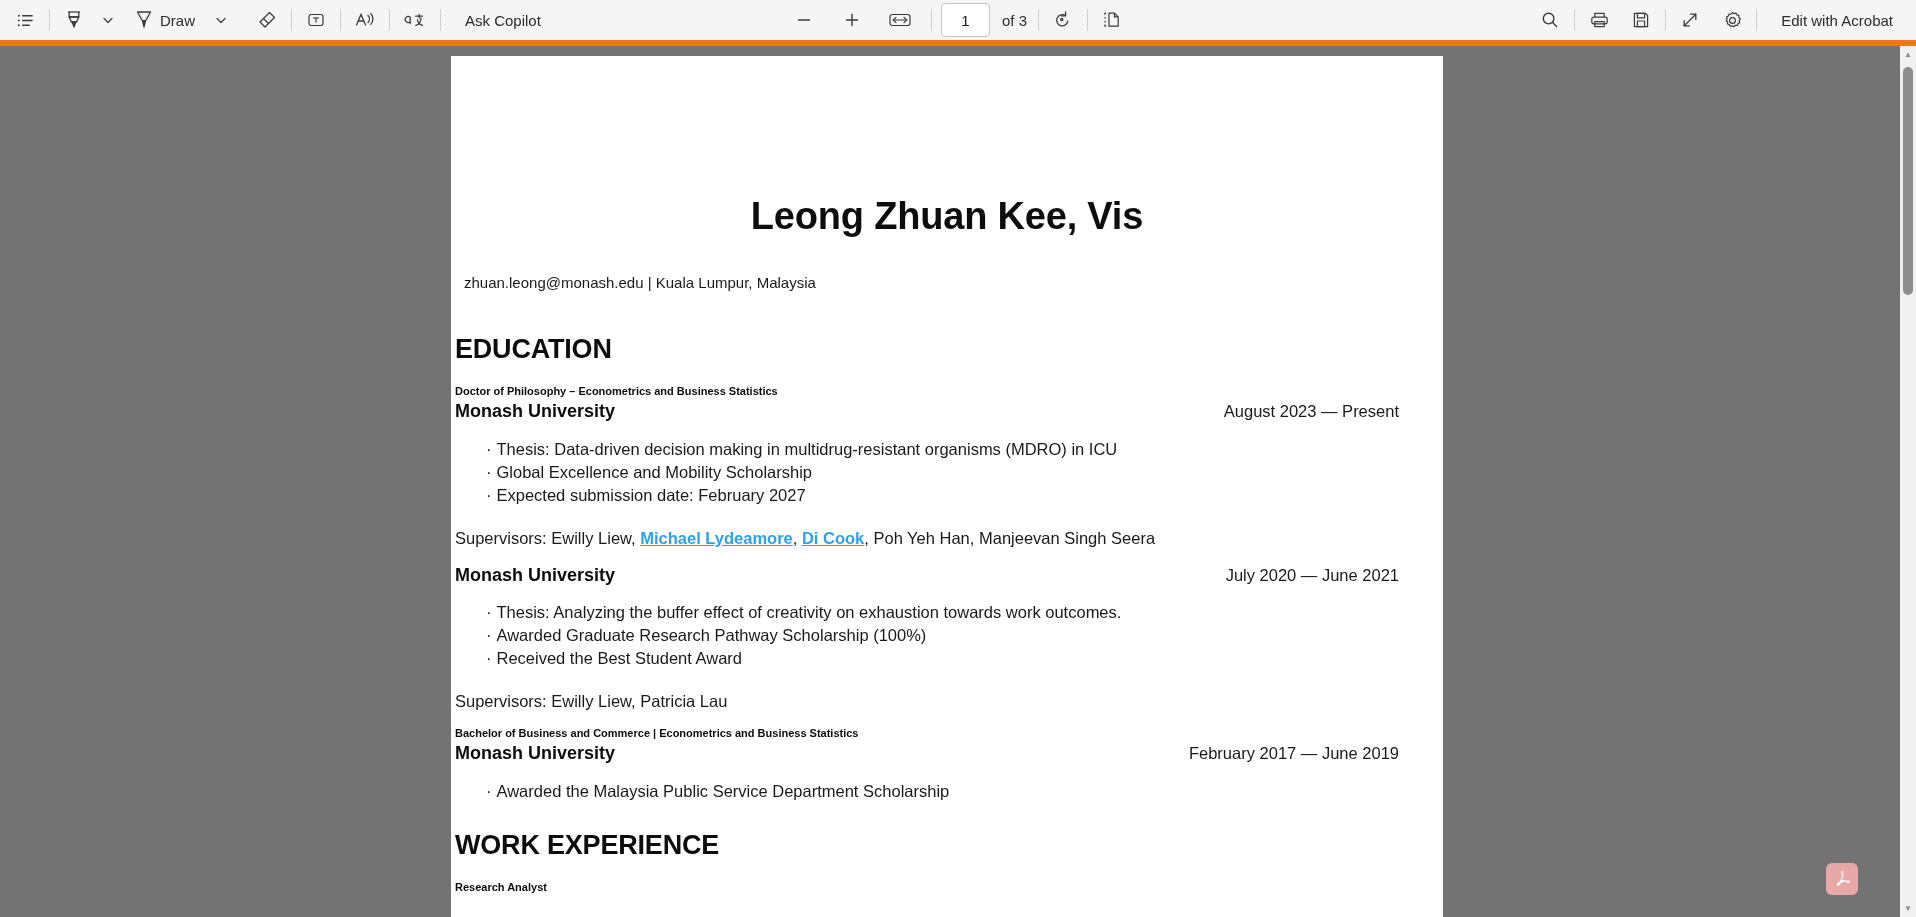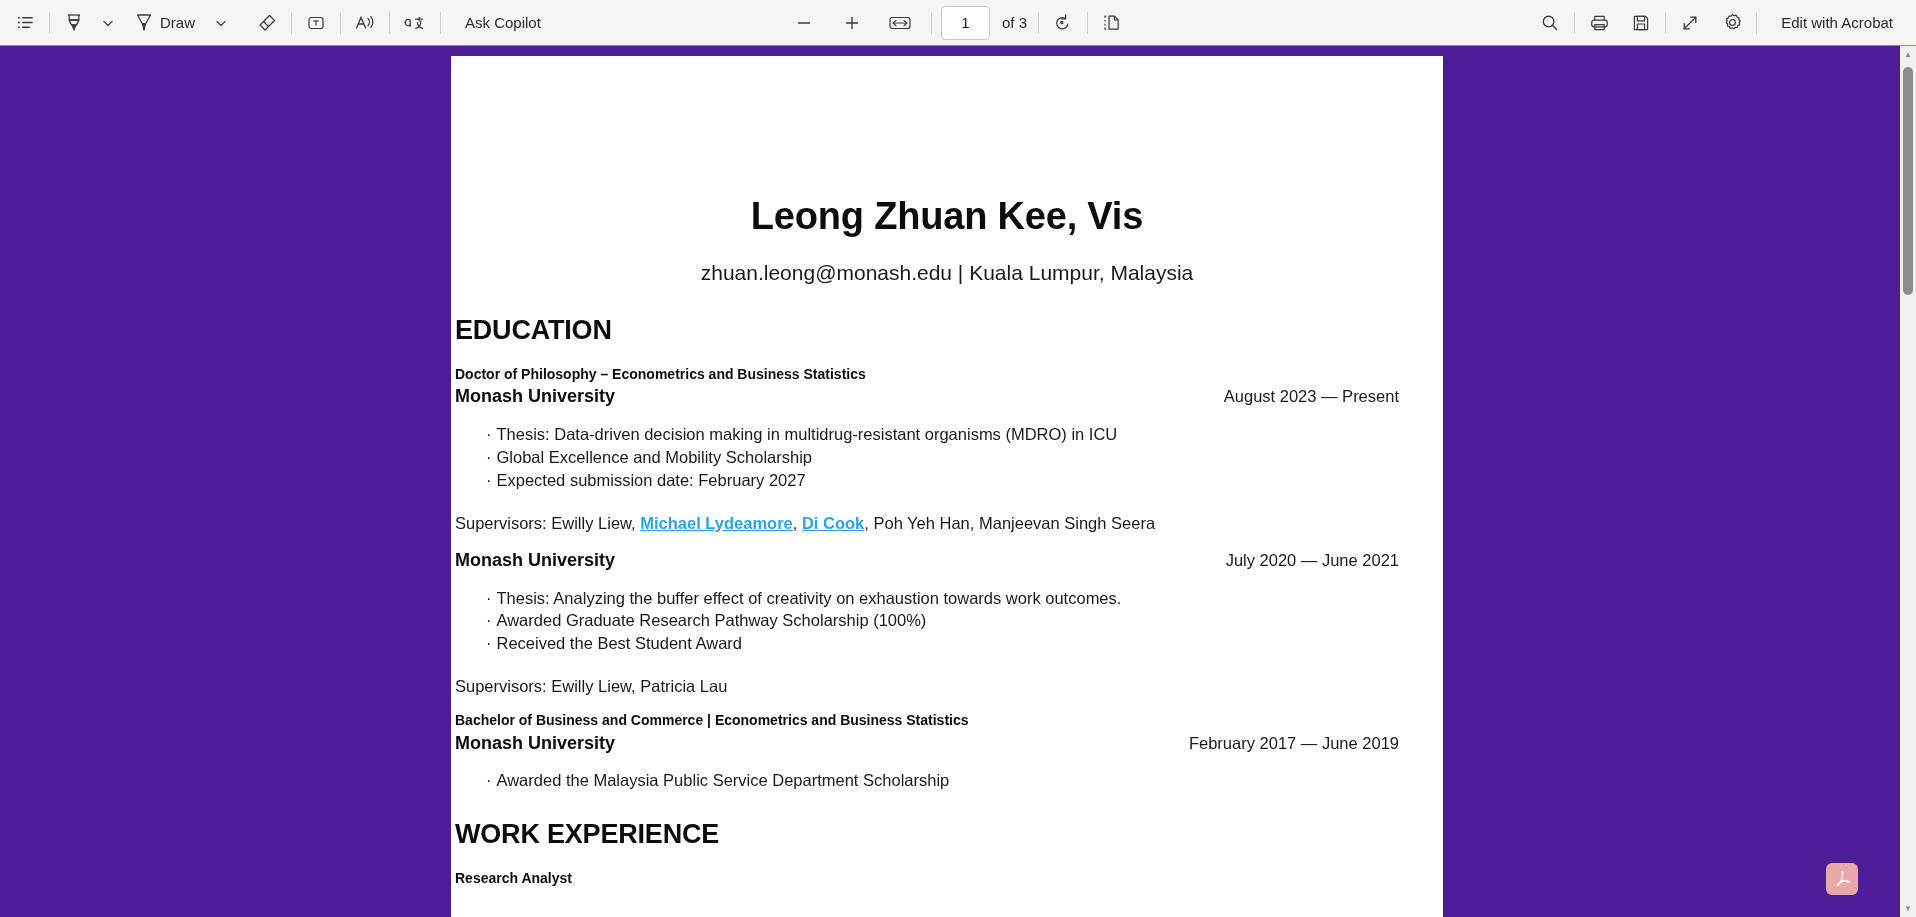--- a/index.html
+++ b/index.html
@@ -12,21 +12,21 @@
     font-family: "Liberation Sans", sans-serif;
   }
 
   
   #toolbar {
     position: absolute;
     top: 0; left: 0;
     width: 1916px;
     height: 46px;
     background: #f5f5f5;
-    border-bottom: 1px solid #f97316;
+    border-bottom: 6px solid #f97316;
     display: flex;
     align-items: center;
     box-sizing: border-box;
   }
   .tb-left   { display: flex; align-items: center; padding-left: 8px; }
   .tb-center { position: absolute; left: 50%; transform: translateX(-50%); display: flex; align-items: center; }
   .tb-right  { position: absolute; right: 10px; display: flex; align-items: center; }
 
   .tbtn {
     height: 34px;
@@ -77,21 +77,21 @@
     margin: 0 4px 0 10px;
     white-space: nowrap;
   }
 
   
   #viewer {
     position: absolute;
     top: 46px; left: 0;
     width: 1900px;
     height: 871px;
-    background: #4c1d95;
+    background: #737373;
     overflow: hidden;
   }
 
   #page {
     position: absolute;
     top: 10px;
     left: 451px;
     width: 992px;
     height: 1300px;
     background: #ffffff;
@@ -107,42 +107,41 @@
     text-align: center;
     font-size: 38px;
     font-weight: bold;
     color: #0d0d0d;
     letter-spacing: -0.2px;
     margin: 0;
     padding-top: 140px;
     line-height: 1.1;
   }
   .cv-contact {
-    text-align: center;
-    font-size: 21px;
+    font-size: 15px;
     color: #1a1a1a;
-    margin: 0;
+    margin: 13px;
     padding-top: 23px;
   }
   .cv-section {
     font-size: 27px;
     font-weight: bold;
     color: #0d0d0d;
     margin: 0;
     padding: 30px 0 0 4px;
     letter-spacing: -0.2px;
   }
   .cv-block { padding: 0 0 0 4px; }
   .row {
     display: flex;
     justify-content: space-between;
     align-items: baseline;
   }
   .cv-title {
-    font-size: 14px;
+    font-size: 11px;
     font-weight: bold;
     color: #0d0d0d;
     line-height: 1.38;
     white-space: nowrap;
   }
   .cv-org {
     font-size: 18px;
     font-weight: bold;
     color: #0d0d0d;
     line-height: 1.38;

